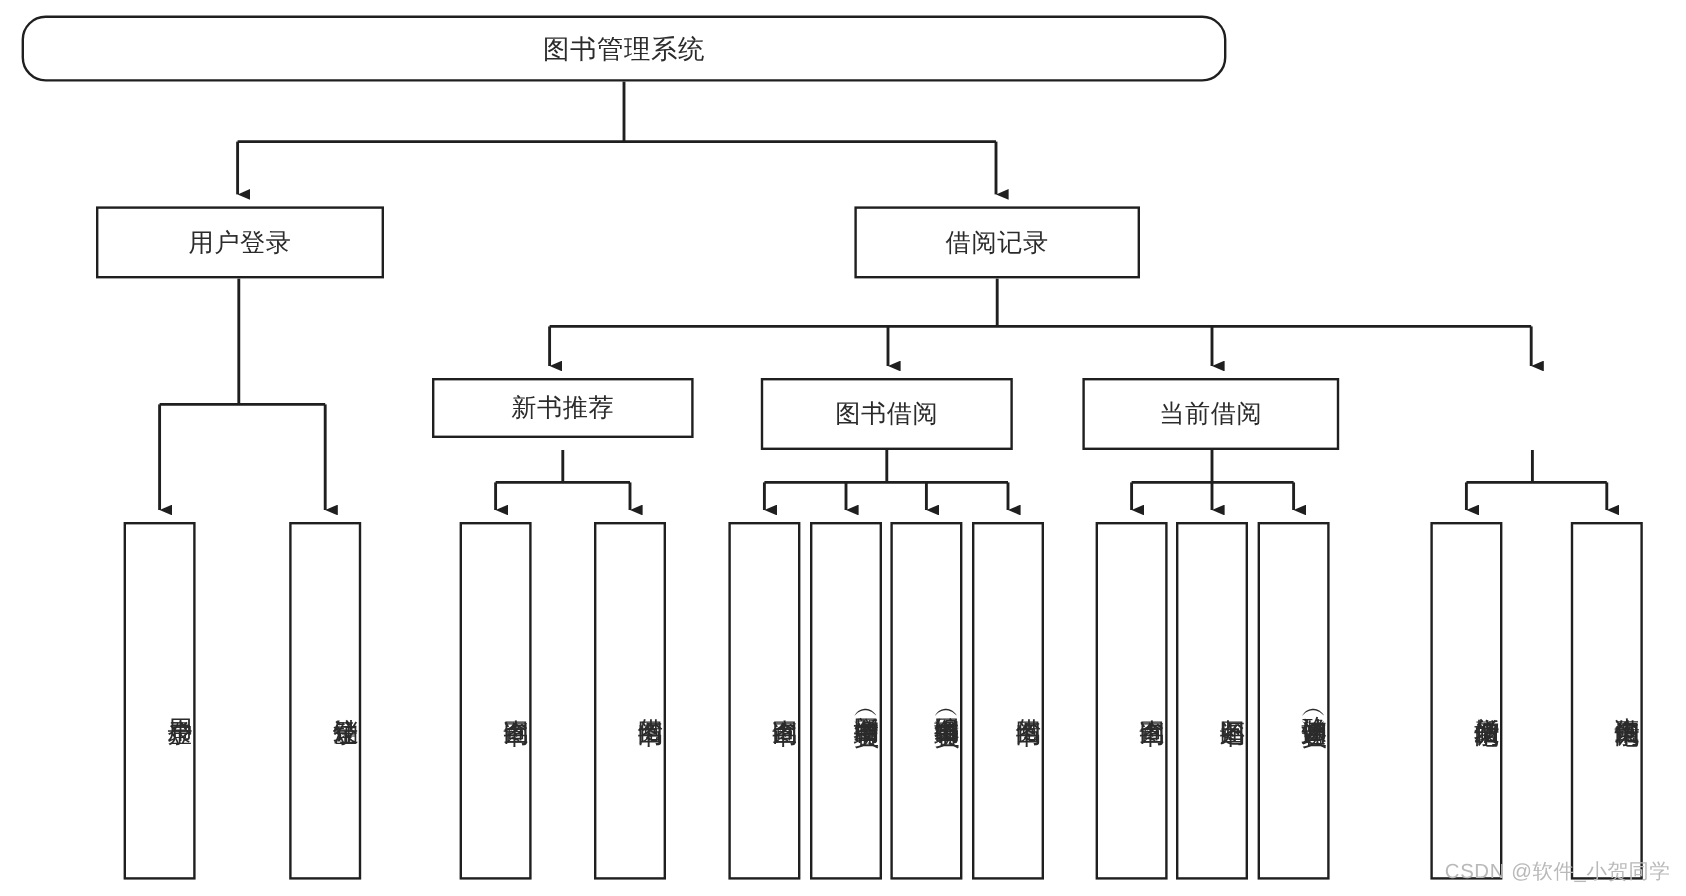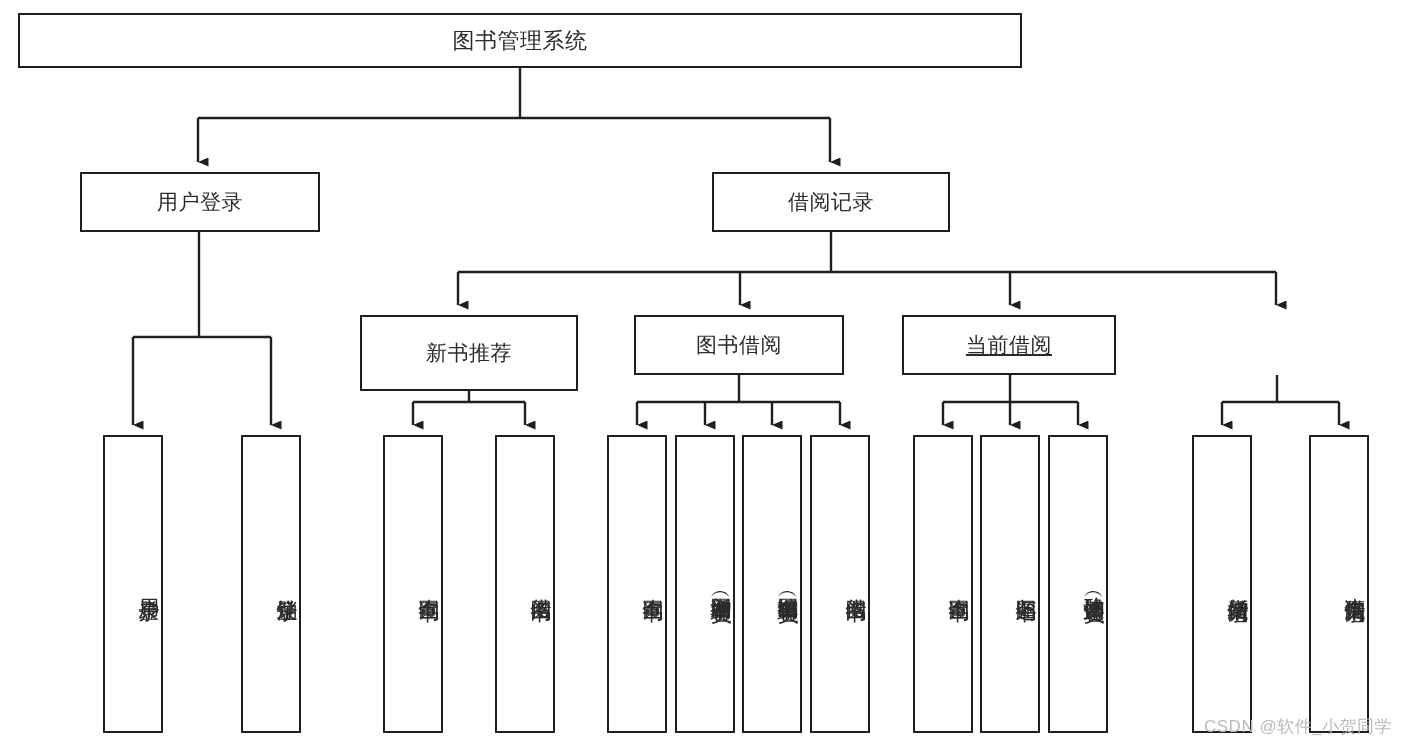--- a/index.html
+++ b/index.html
@@ -37,20 +37,21 @@
     font-size: 21px;
     line-height: 1.12;
     letter-spacing: 1px;
     padding-top: 6px;
     padding-bottom: 6px;
     align-items: flex-start;
     justify-content: center;
   }
   .node.root {
     font-size: 22px;
+    border-radius: 20px;
   }
   #edges {
     position: absolute;
     left: 0;
     top: 0;
     width: 1405px;
     height: 747px;
     pointer-events: none;
   }
   .watermark {
@@ -114,23 +115,23 @@
       <path d="M1222,402 L1222,425" marker-end="url(#arw)"></path>
       <path d="M1339,402 L1339,425" marker-end="url(#arw)"></path>
     </g>
   </svg>
 
   <div class="node horizontal root" style="left:18px; top:13px; width:1004px; height:55px;">图书管理系统</div>
 
   <div class="node horizontal" style="left:80px; top:172px; width:240px; height:60px;">用户登录</div>
   <div class="node horizontal" style="left:712px; top:172px; width:238px; height:60px;">借阅记录</div>
 
-  <div class="node horizontal" style="left:360px; top:315px; width:218px; height:76px;">新书推荐</div>
+  <div class="node horizontal" style="left:360px; top:315px; width:218px; height:50px;">新书推荐</div>
   <div class="node horizontal" style="left:634px; top:315px; width:210px; height:60px;text-align:center;">图书借阅</div>
-  <div class="node horizontal" style="left:902px; top:315px; width:214px; height:60px;text-decoration:underline;">当前借阅</div>
+  <div class="node horizontal" style="left:902px; top:315px; width:214px; height:60px;">当前借阅</div>
 
   <div class="node vertical" style="left:103px; top:435px; width:60px; height:298px;">用户登录</div>
   <div class="node vertical" style="left:241px; top:435px; width:60px; height:298px;">注销登录</div>
 
   <div class="node vertical" style="left:383px; top:435px; width:60px; height:298px;">查询图书</div>
   <div class="node vertical" style="left:495px; top:435px; width:60px; height:298px;">借阅图书</div>
 
   <div class="node vertical" style="left:607px; top:435px; width:60px; height:298px;">查询图书</div>
   <div class="node vertical" style="left:675px; top:435px; width:60px; height:298px;">新增图书（管理员）</div>
   <div class="node vertical" style="left:742px; top:435px; width:60px; height:298px;">编辑图书（管理员）</div>

